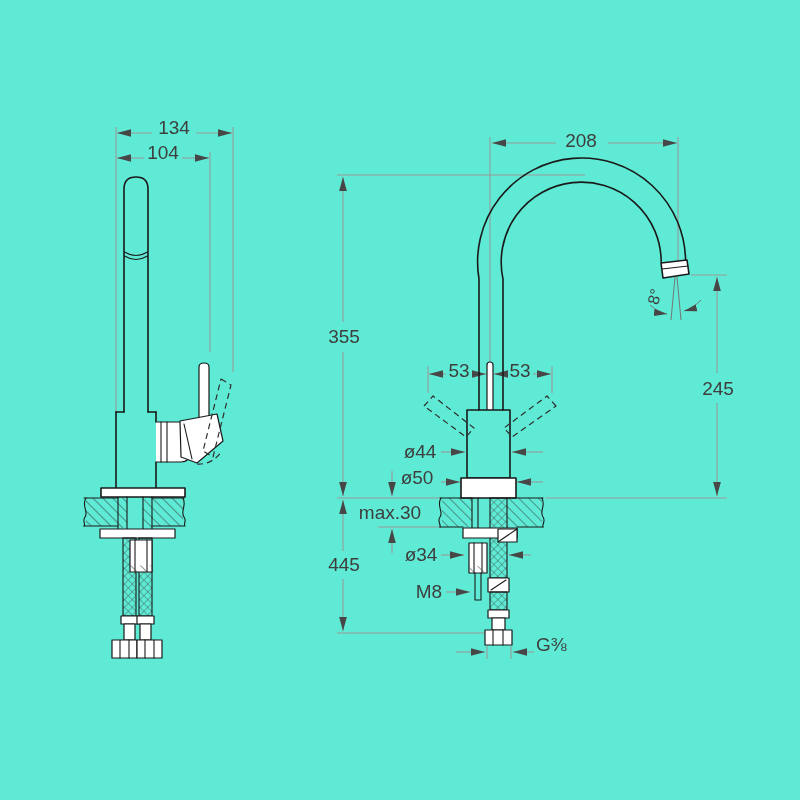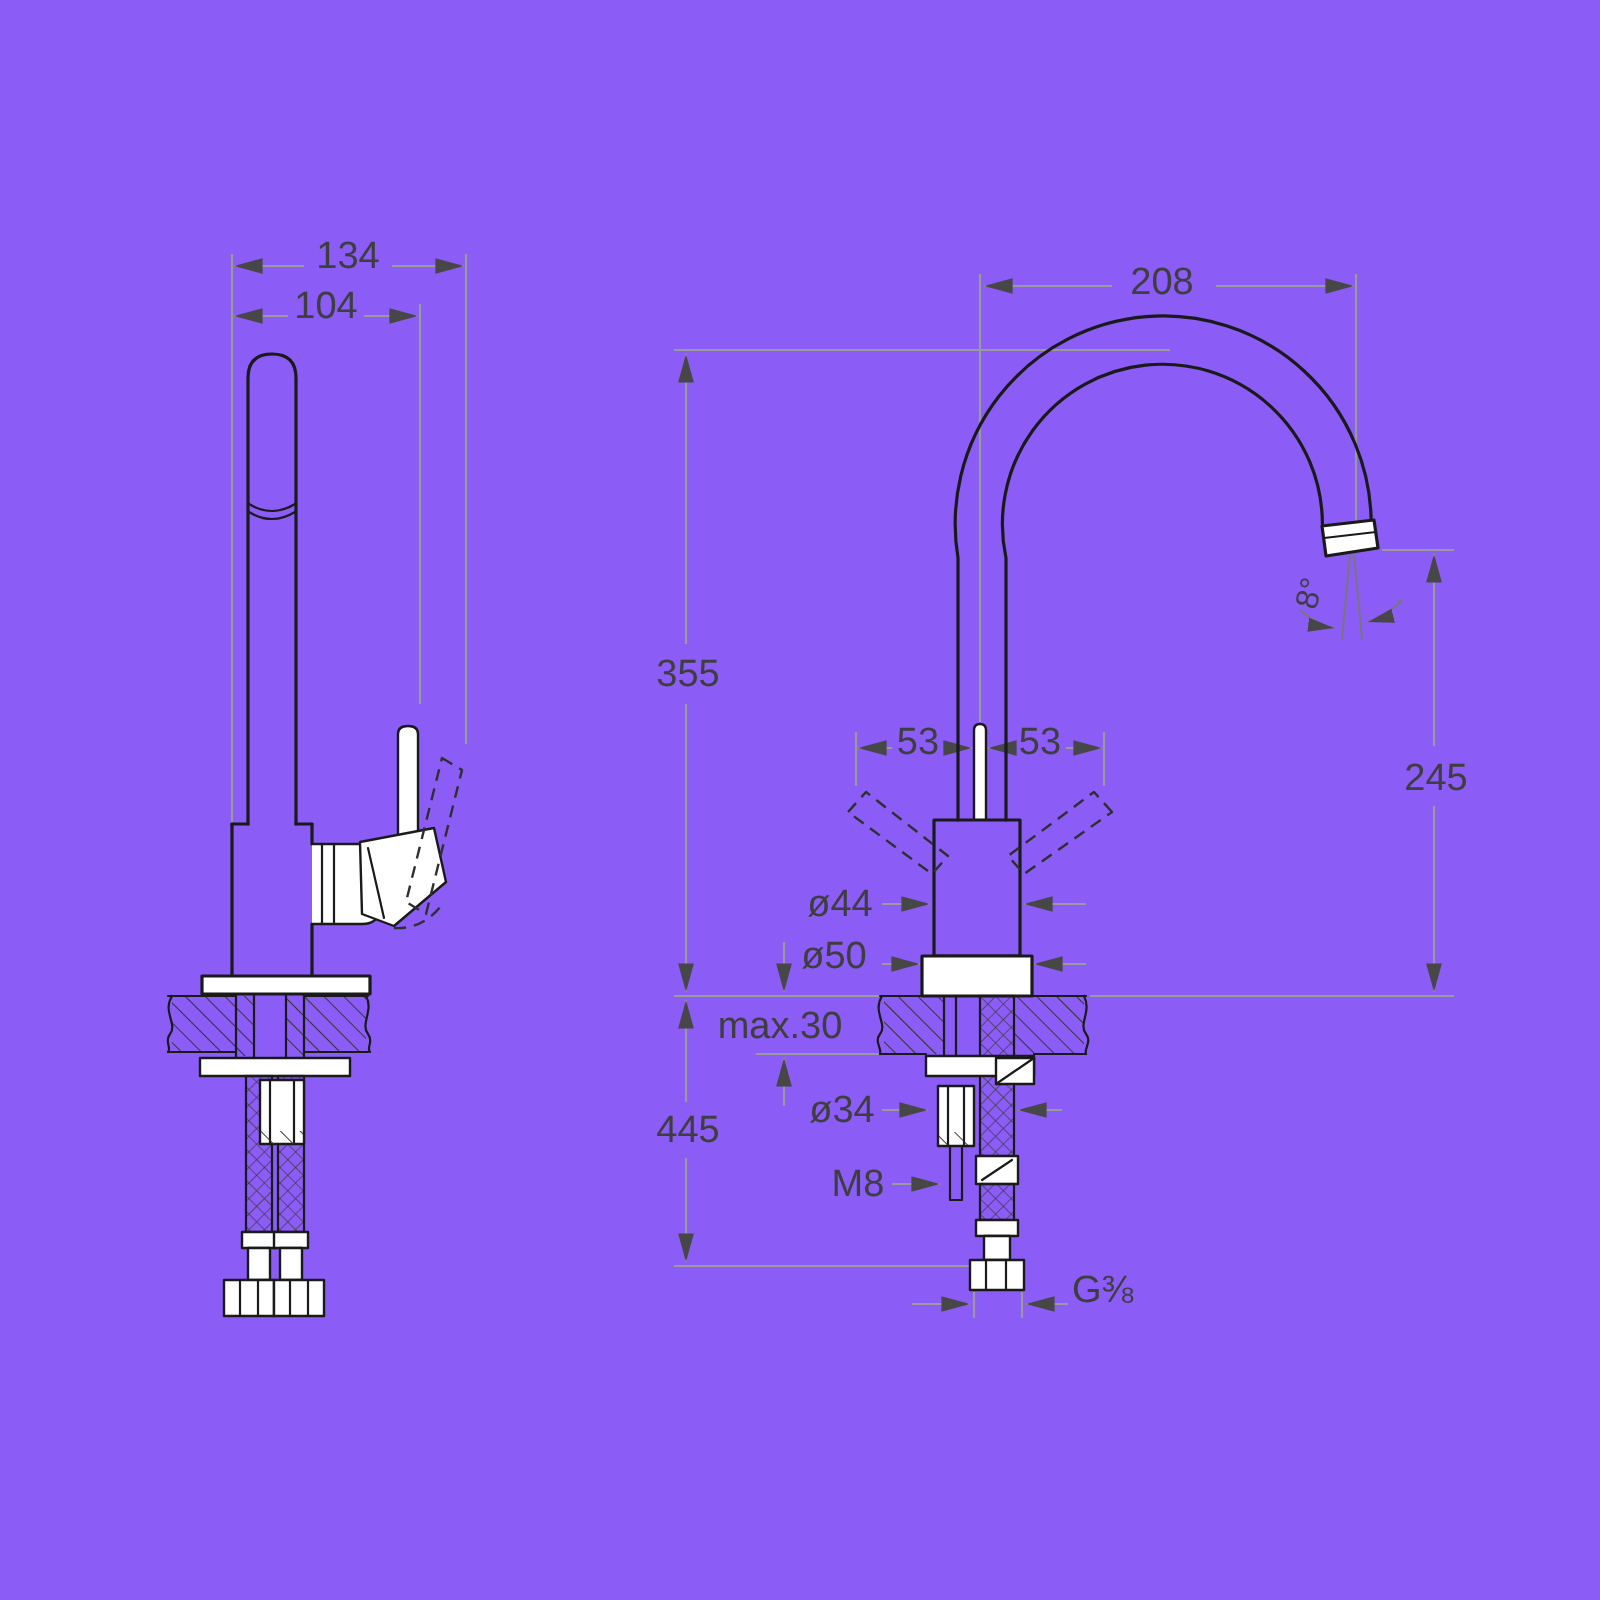--- a/index.html
+++ b/index.html
@@ -1,16 +1,16 @@
 <!DOCTYPE html>
 <html><head>
 <meta charset="utf-8">
 <style>
   html,body{margin:0;padding:0;background:#fff;}
-  .stage{position:relative;width:800px;height:800px;background:#8b5cf6;overflow:hidden;}
+  .stage{position:relative;width:800px;height:800px;background:#5eead4;overflow:hidden;}
   svg{position:absolute;left:0;top:0;}
   .obj{stroke:#1a1a1a;stroke-width:1.6;fill:none;stroke-linecap:round;stroke-linejoin:round;}
   .obj2{stroke:#1a1a1a;stroke-width:1.1;fill:none;stroke-linecap:round;}
   .objf{stroke:#1a1a1a;stroke-width:1.6;fill:#fff;stroke-linejoin:round;}
   .objf2{stroke:#1a1a1a;stroke-width:1.2;fill:#fff;stroke-linejoin:round;}
   .dash{stroke:#2f2f2f;stroke-width:1.2;fill:none;stroke-dasharray:6 4;stroke-linejoin:round;}
   .dim{stroke:#9a9a9a;stroke-width:1.1;fill:none;}
   .thin{stroke:#777;stroke-width:1;fill:none;}
   .dtxt{fill:#3e3e3e;font-family:"Liberation Sans","DejaVu Sans",sans-serif;font-size:19px;}
   .dtxt-s{fill:#3e3e3e;font-family:"Liberation Sans","DejaVu Sans",sans-serif;font-size:16px;}

